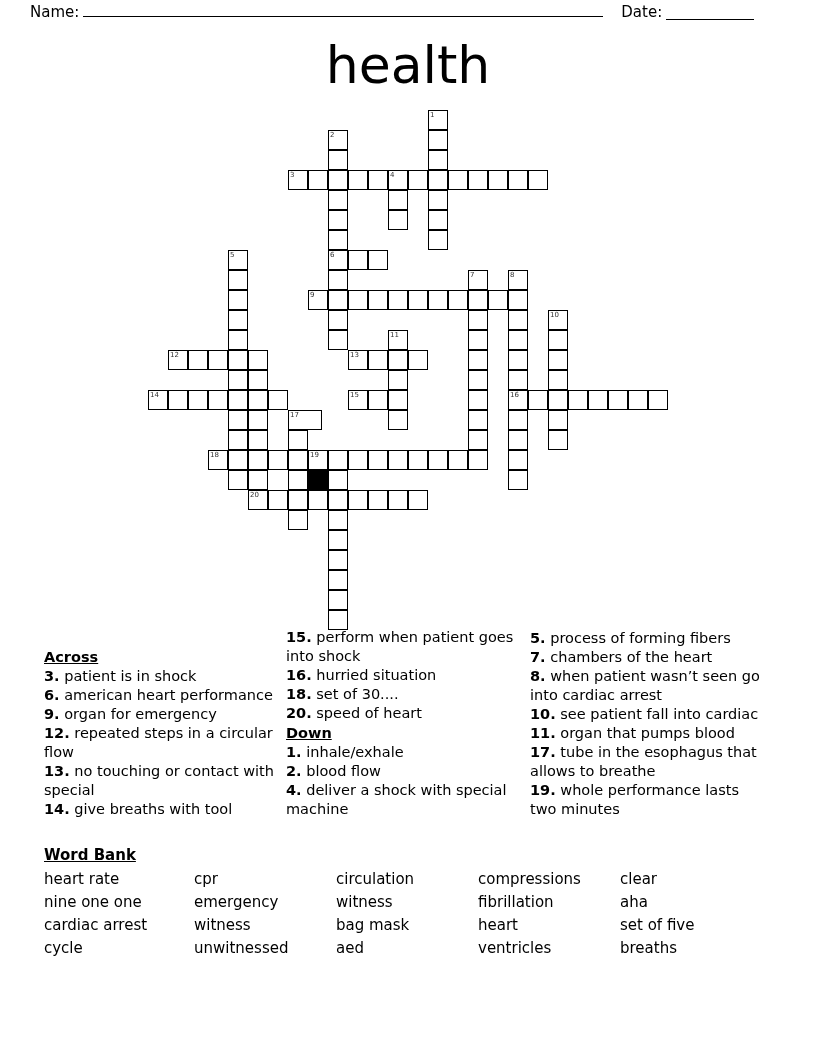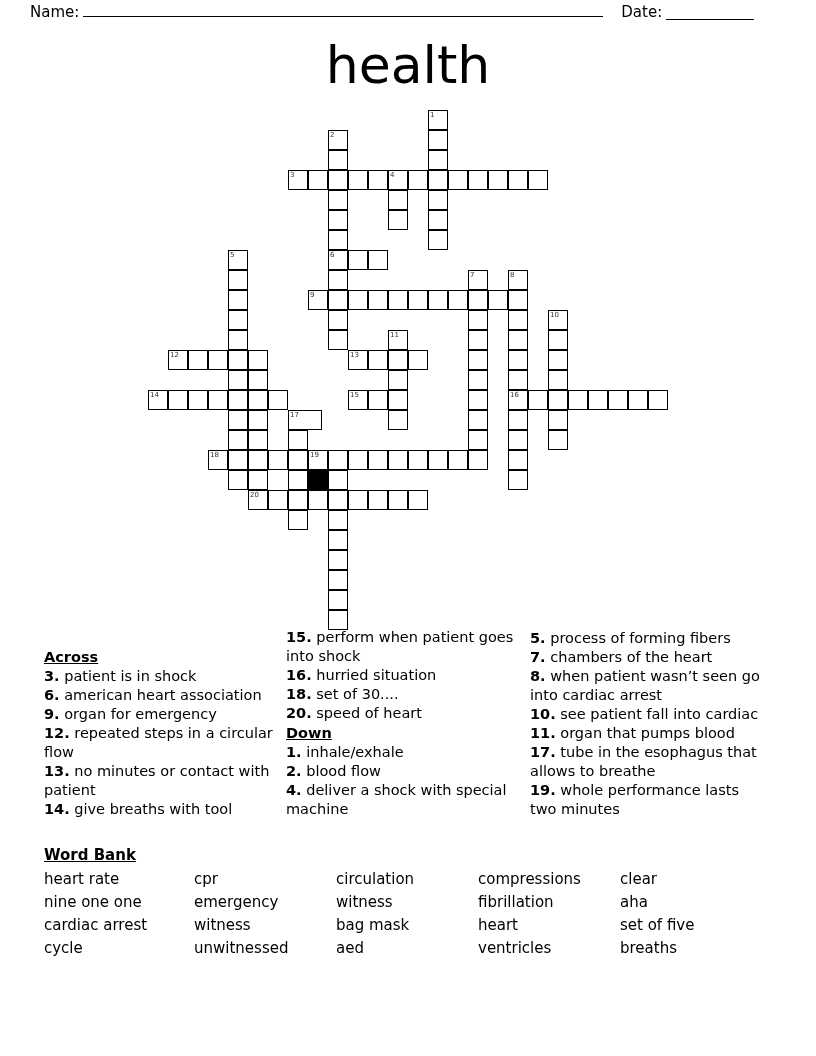--- a/index.html
+++ b/index.html
@@ -272,24 +272,24 @@
       <div class="cell" style="left: 180px; top: 440px;"></div>
       <div class="cell" style="left: 180px; top: 460px;"></div>
       <div class="cell" style="left: 180px; top: 480px;"></div>
       <div class="cell" style="left: 180px; top: 500px;"></div>
     </div>
 
   <div class="clues">
     <div class="clue-col c1" id="clue-col-1">
         <div class="clue-head">Across</div>
         <div class="clue"><b>3.</b><span> patient is in shock</span></div>
-        <div class="clue"><b>6.</b><span> american heart association</span></div>
+        <div class="clue"><b>6.</b><span> american heart performance</span></div>
         <div class="clue"><b>9.</b><span> organ for emergency</span></div>
         <div class="clue"><b>12.</b><span> repeated steps in a circular flow</span></div>
-        <div class="clue"><b>13.</b><span> no minutes or contact with patient</span></div>
+        <div class="clue"><b>13.</b><span> no touching or contact with special</span></div>
         <div class="clue"><b>14.</b><span> give breaths with tool</span></div>
       </div>
     <div class="clue-col c2" id="clue-col-2">
         <div class="clue"><b>15.</b><span> perform when patient goes into shock</span></div>
         <div class="clue"><b>16.</b><span> hurried situation</span></div>
         <div class="clue"><b>18.</b><span> set of 30....</span></div>
         <div class="clue"><b>20.</b><span> speed of heart</span></div>
         <div class="clue-head">Down</div>
         <div class="clue"><b>1.</b><span> inhale/exhale</span></div>
         <div class="clue"><b>2.</b><span> blood flow</span></div>

